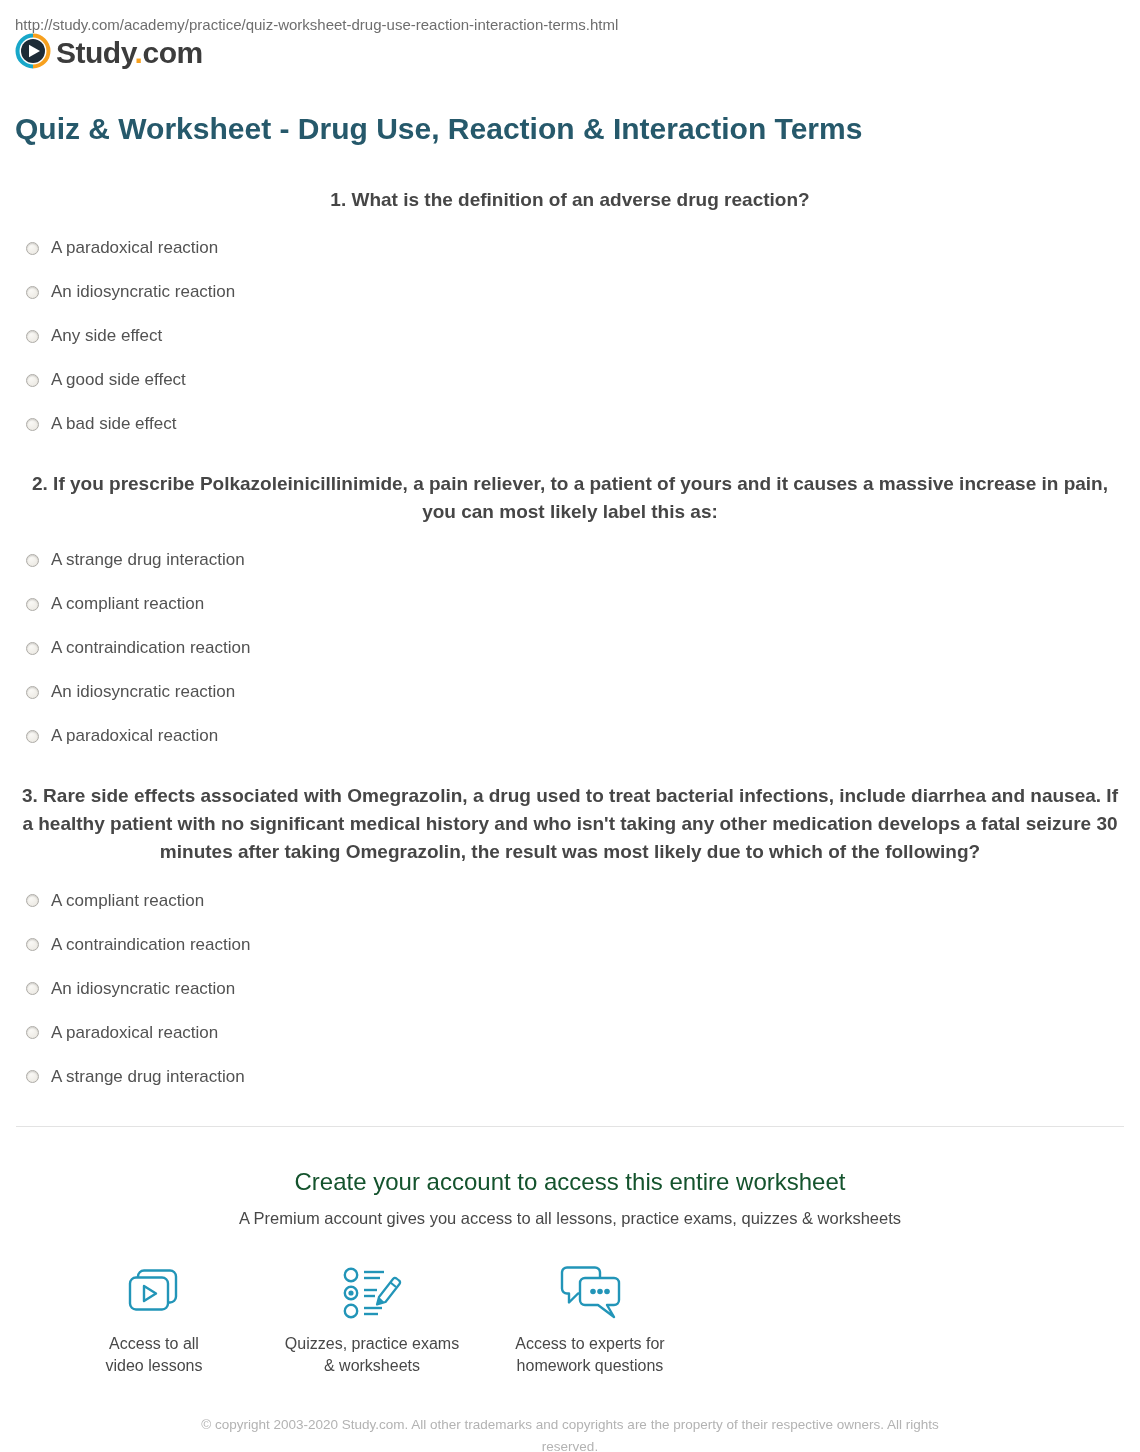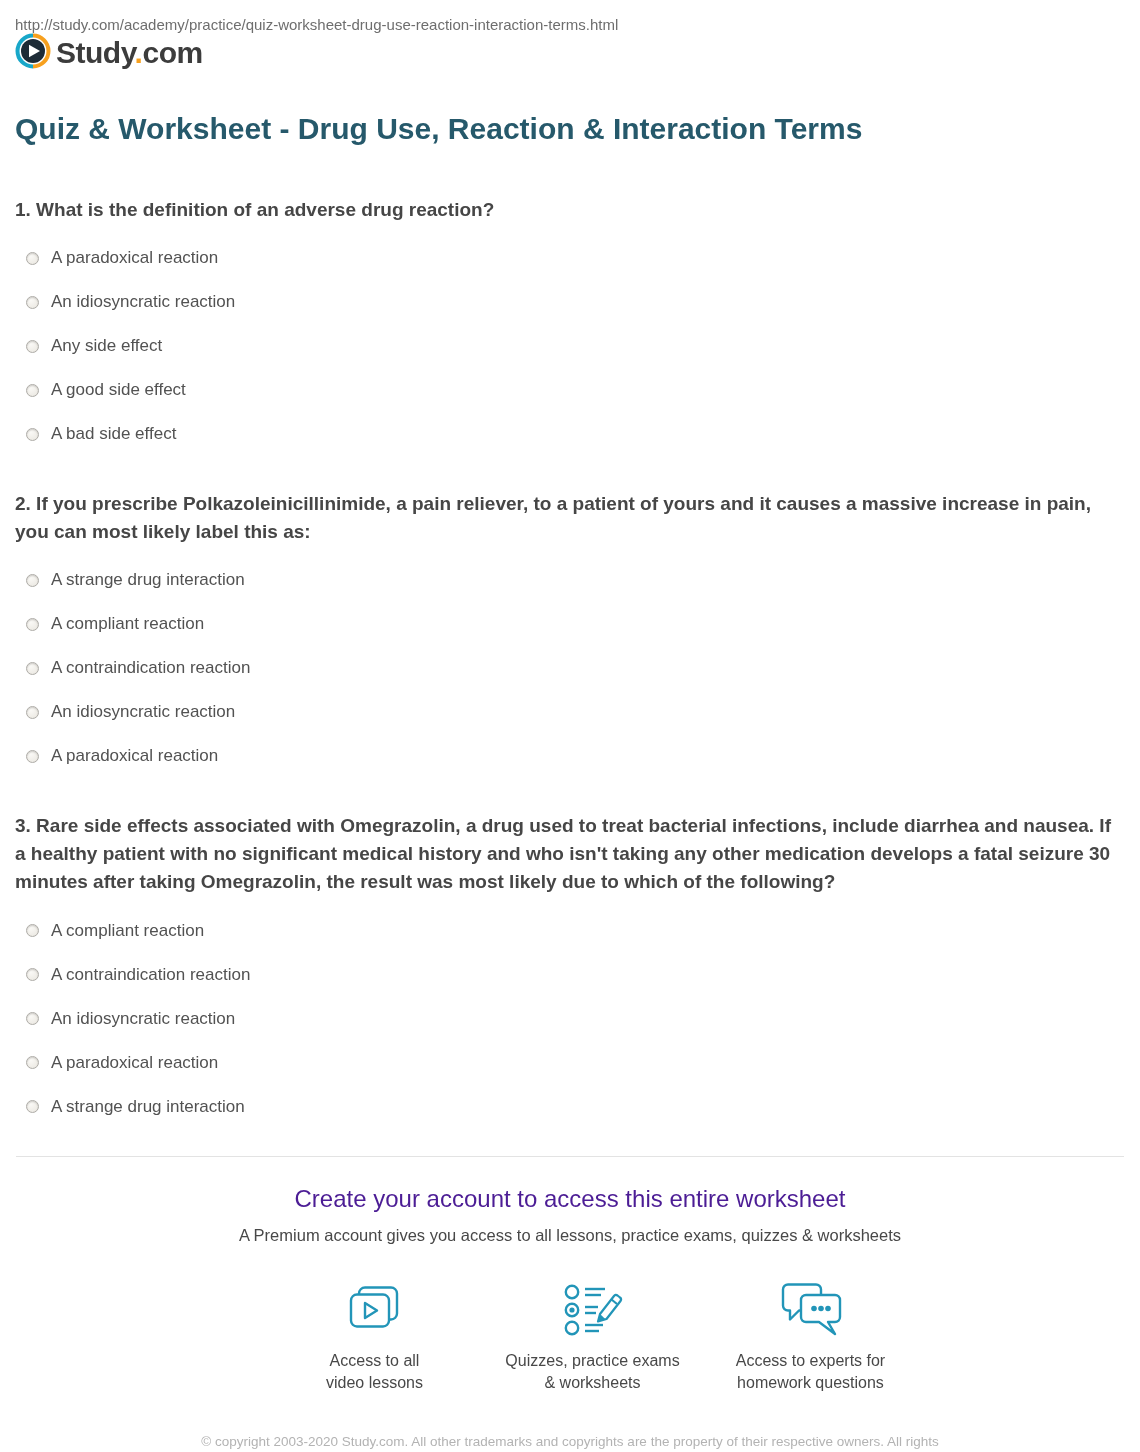--- a/index.html
+++ b/index.html
@@ -36,21 +36,21 @@
     margin: 36px 15px 0 15px;
     max-width: 880px;
     font-size: 30px;
     font-weight: 700;
     color: #26596b;
     line-height: 1.33;
   }
 
   
   .content { padding: 0 15px; }
-  .question { margin-top: 47px; }
+  .question { margin-top: 37px; text-align: center; }
   .q-heading {
     font-size: 19px;
     font-weight: 700;
     color: #464646;
     line-height: 1.48;
     max-width: 1110px;
   }
   .options { margin-top: 25px; }
   .option {
     display: flex;
@@ -72,31 +72,30 @@
   .option-label { font-size: 17px; color: #525252; line-height: 18px; }
 
   
   .divider {
     border: none;
     border-top: 1px solid #e3e3e3;
     margin: 40px 16px 0 16px;
   }
   .cta { text-align: center; }
   .cta-title {
-    margin-top: 26px;
+    margin-top: 39px;
     font-size: 24px;
     font-weight: 400;
-    color: #4c1d95;
+    color: #14532d;
     line-height: 1.3;
   }
   .cta-subtitle { margin-top: 12px; font-size: 16.5px; color: #484848; }
 
   .features {
     display: flex;
-    justify-content: center;
     align-items: flex-start;
     margin-top: 36px;
     padding-left: 45px;
   }
   .feature {
     width: 218px;
     display: flex;
     flex-direction: column;
     align-items: center;
   }

